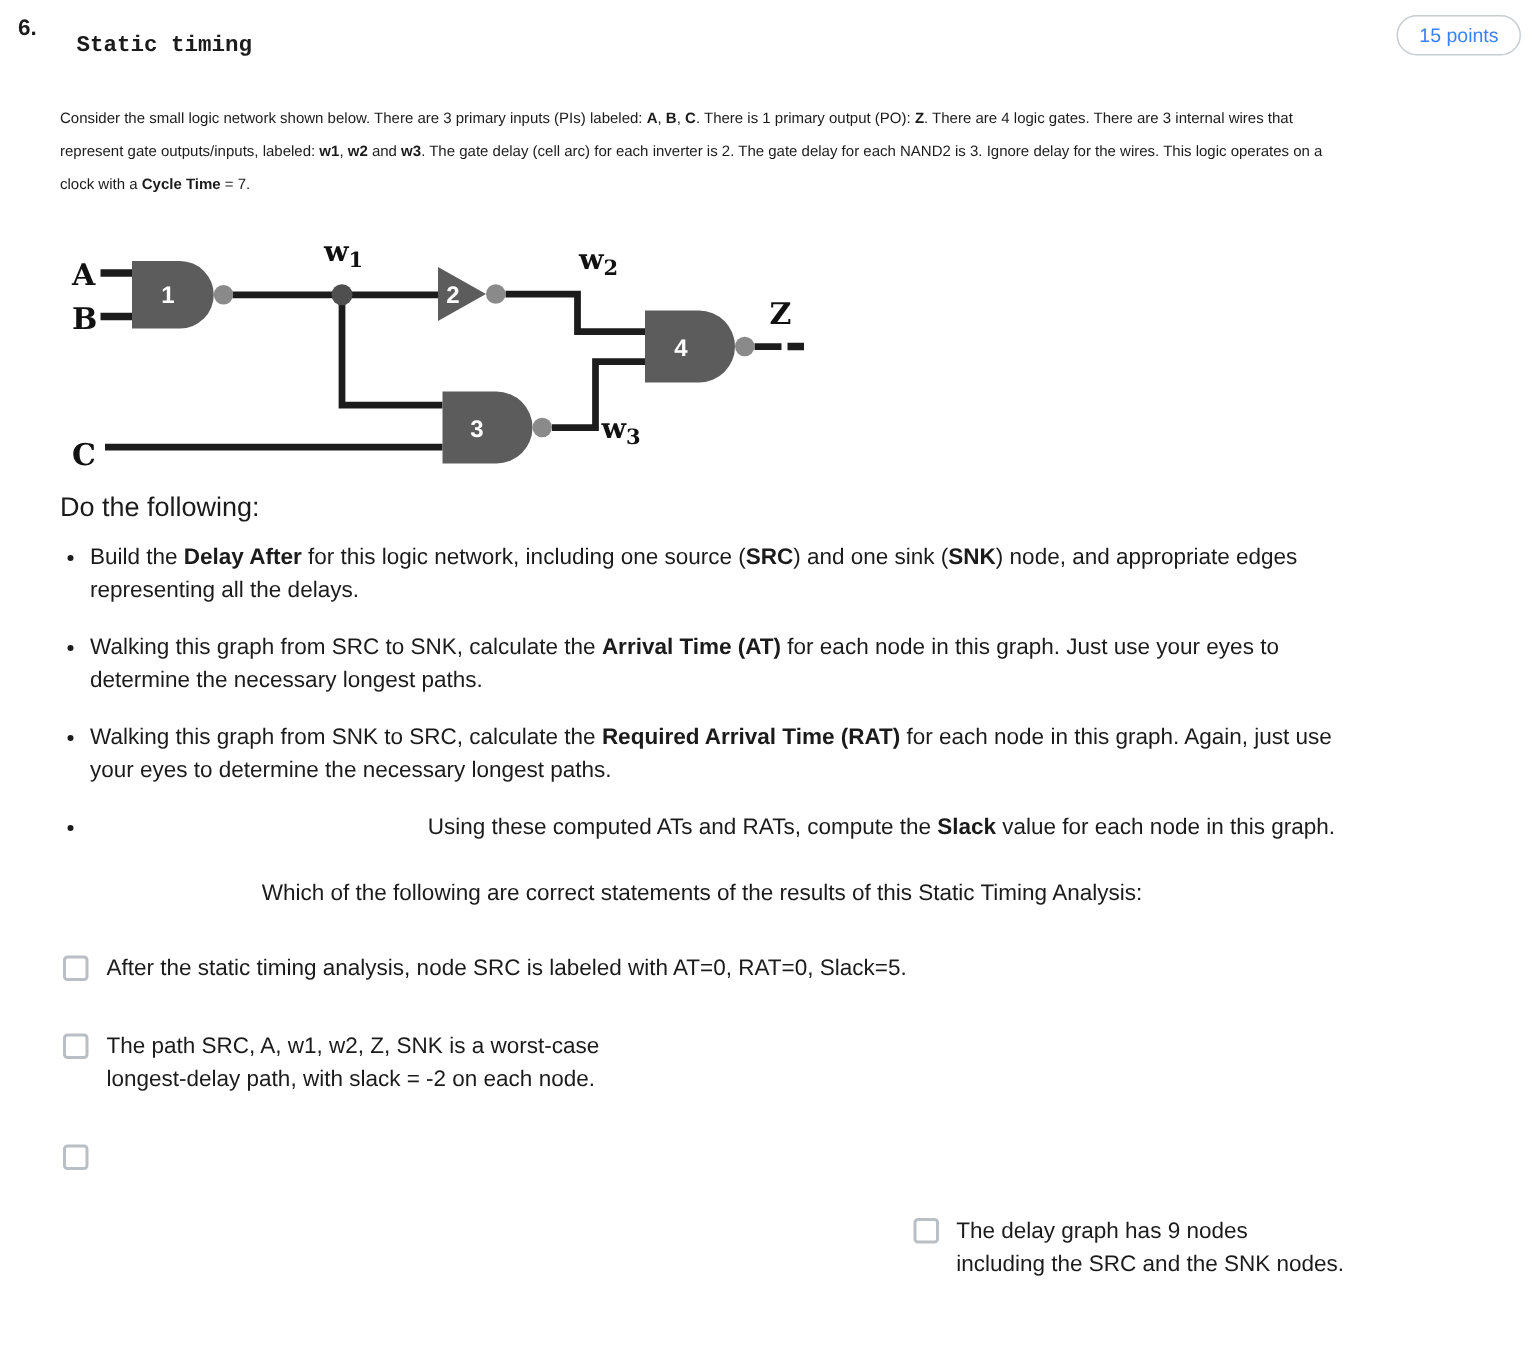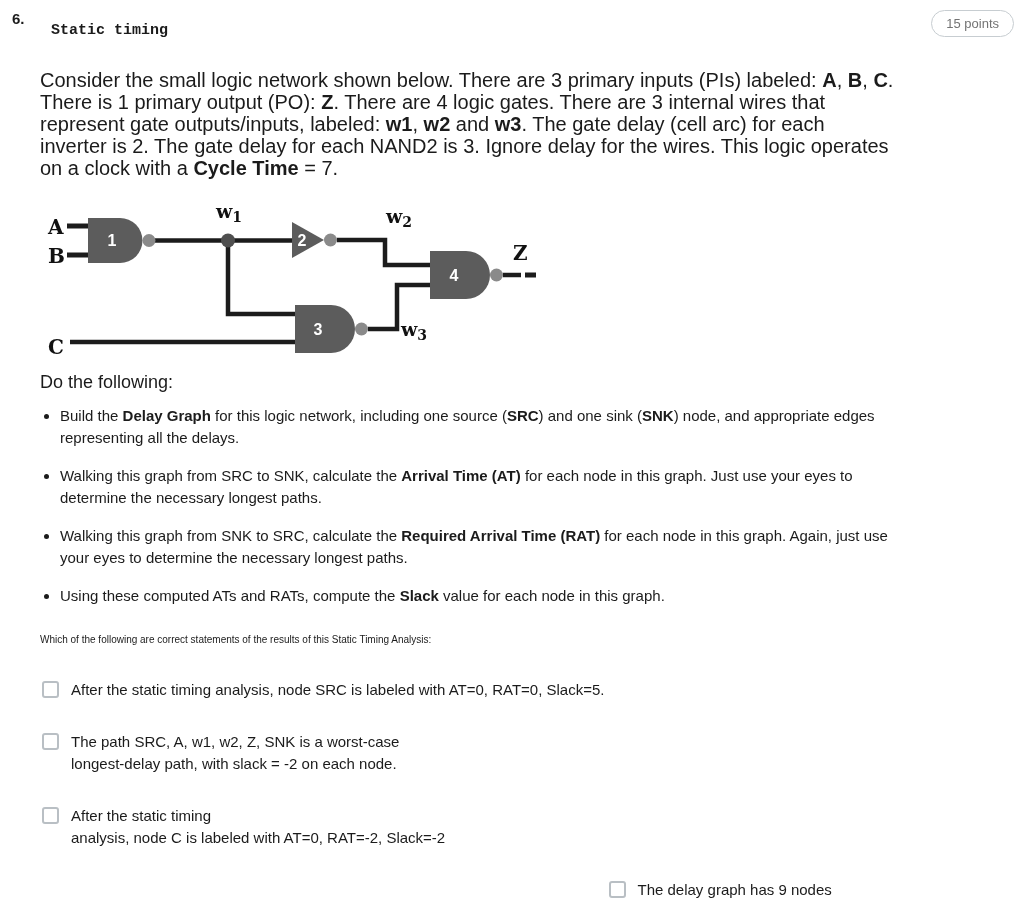--- a/index.html
+++ b/index.html
@@ -9,41 +9,41 @@
     font-family: "Liberation Sans", sans-serif;
     color: #1b1b1b; overflow: hidden;
   }
   b { font-weight: 700; }
 
   .q-header { display: flex; align-items: flex-start; padding: 10px 10px 0 12px; }
   .q-num { font-weight: 700; font-size: 15px; width: 27px; flex: 0 0 auto; }
   .q-title { font-weight: 700; font-size: 15px; margin: 12px; font-family: Liberation Mono, monospace; }
   .points-pill {
     margin-left: auto; border: 1px solid #c7cdd1; border-radius: 15px;
-    padding: 5px 14px; font-size: 13px; color: #737373; background: #fff;
+    padding: 5px 14px; font-size: 13px; color: #3b82f6; background: #fff;
     white-space: nowrap;
   }
 
   .q-body { margin: 0 0 0 40px; width: 856px; }
 
-  .intro { margin: 18px 0 0 0; font-size: 20px; line-height: 22px; }
+  .intro { margin: 18px 0 0 0; font-size: 10px; line-height: 22px; }
 
   .diagram-wrap { margin-top: 14px; height: 172px; }
   svg text { user-select: none; }
   .serif-label { font-family: "DejaVu Serif", serif; font-weight: 700; font-size: 20px; }
   .wire-label  { font-family: "DejaVu Serif", serif; font-weight: 700; font-size: 19px; }
   .gate-num    { font-family: "Liberation Sans", sans-serif; font-weight: 700; font-size: 16px; }
 
   .do-following { margin: 6px 0 0 0; font-size: 18px; line-height: 22px; }
 
   .bullets { margin: 12px 0 0 0; padding: 0 0 0 20px; }
   .bullets li { font-size: 15px; line-height: 22px; margin-bottom: 16px; max-width: 830px; }
-  .bullets li:last-child { margin-bottom: 0; }
+  .bullets li:last-child { margin-bottom: 0; text-align: right; }
 
-  .which-question { margin: 22px 0 0 0; font-size: 10px; line-height: 22px; }
+  .which-question { margin: 22px 0 0 0; font-size: 15px; line-height: 22px; text-align: center; }
 
   .options { margin-top: 28px; padding-left: 2px; }
   .option { display: flex; align-items: flex-start; margin-bottom: 30px; }
   .option:last-child { margin-bottom: 0; justify-content: flex-end; }
   .checkbox {
     width: 17px; height: 17px; border: 2px solid #b9bfc4; border-radius: 3px;
     background: #fff; flex: 0 0 auto; margin-top: 2px; display: inline-block; cursor: pointer;
   }
   .option-label {
     margin-left: 12px; font-size: 15px; line-height: 22px;
@@ -112,42 +112,40 @@
         <text x="262" y="53">2</text>
         <text x="278" y="142">3</text>
         <text x="414" y="88">4</text>
       </g>
     </svg>
   </div>
 
   <p class="do-following">Do the following:</p>
 
   <ul class="bullets">
-    <li><span>Build the </span><b>Delay Graph</b><span> for this logic network, including one source (</span><b>SRC</b><span>) and one sink (</span><b>SNK</b><span>) node, and appropriate edges representing all the delays.</span></li>
+    <li><span>Build the </span><b>Delay After</b><span> for this logic network, including one source (</span><b>SRC</b><span>) and one sink (</span><b>SNK</b><span>) node, and appropriate edges representing all the delays.</span></li>
     <li><span>Walking this graph from SRC to SNK, calculate the </span><b>Arrival Time (AT)</b><span> for each node in this graph. Just use your eyes to determine the necessary longest paths.</span></li>
     <li><span>Walking this graph from SNK to SRC, calculate the </span><b>Required Arrival Time (RAT)</b><span> for each node in this graph. Again, just use your eyes to determine the necessary longest paths.</span></li>
     <li><span>Using these computed ATs and RATs, compute the </span><b>Slack</b><span> value for each node in this graph.</span></li>
   </ul>
 
   <p class="which-question">Which of the following are correct statements of the results of this Static Timing Analysis:</p>
 
   <div class="options">
     <div class="option">
       <span class="checkbox"></span>
       <span class="option-label">After the static timing analysis, node SRC is labeled with AT=0, RAT=0, Slack=5.</span>
     </div>
     <div class="option">
       <span class="checkbox"></span>
       <span class="option-label">The path SRC,  A, w1, w2, Z, SNK is a worst-case
 longest-delay path, with slack = -2 on each node.</span>
     </div>
     <div class="option">
       <span class="checkbox"></span>
-      <span class="option-label">After the static timing
-analysis, node C is labeled with AT=0, RAT=-2, Slack=-2</span>
     </div>
     <div class="option">
       <span class="checkbox"></span>
       <span class="option-label">The delay graph has 9 nodes
 including the SRC and the SNK nodes.</span>
     </div>
   </div>
 
 </div>
 

